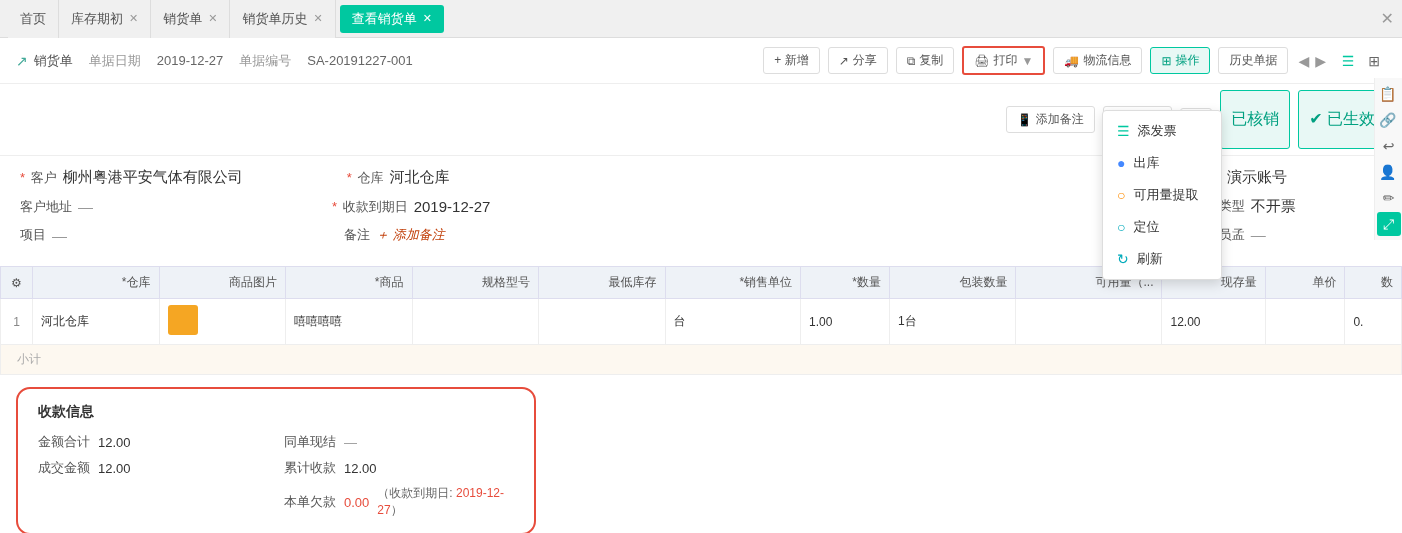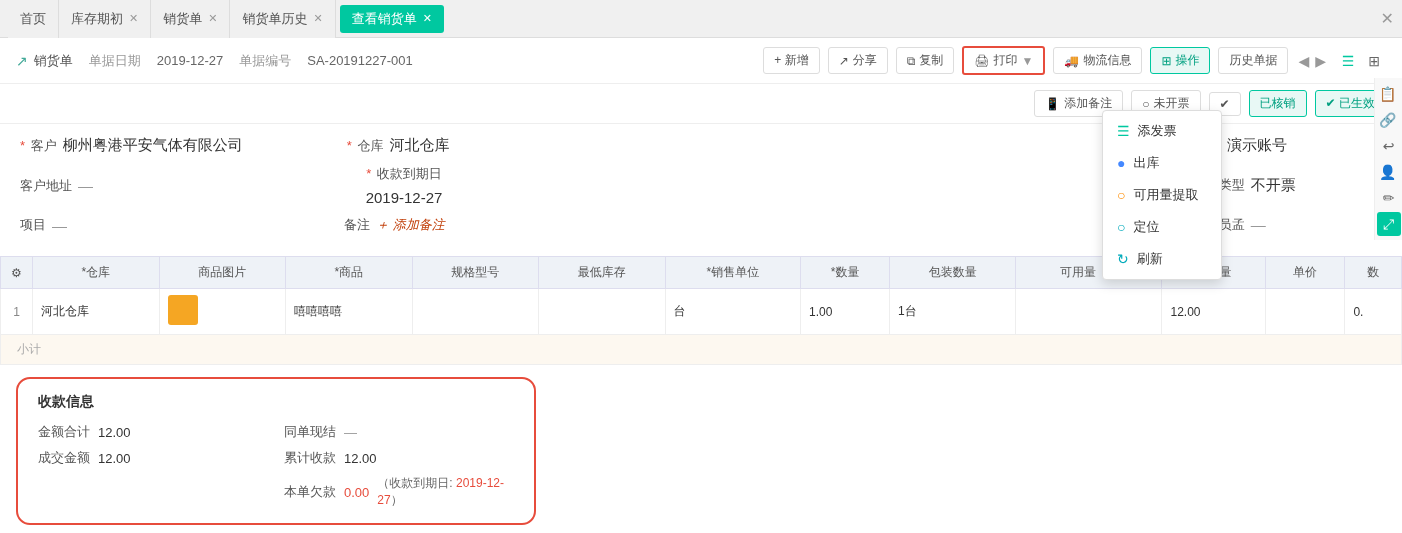--- a/index.html
+++ b/index.html
@@ -34,21 +34,21 @@
     .doc-actions {
       margin-left: auto; display: flex; align-items: center; gap: 8px;
     }
     .action-btn {
       display: flex; align-items: center; gap: 4px; padding: 4px 10px;
       border: 1px solid #ddd; border-radius: 3px; background: #fff;
       cursor: pointer; font-size: 12px; color: #555; white-space: nowrap;
     }
     .action-btn.highlight { background: #e8f8f5; border-color: #00c8a0; color: #00a080; }
     .action-btn.active-outline { border: 2px solid #e74c3c; }
-    .btn-status { padding: 4px 10px; border-radius: 3px; font-size: 12px; cursor: pointer; }
+    .btn-status { padding: 18px 10px; border-radius: 3px; font-size: 16px; cursor: pointer; }
     .btn-status.green { background: #e8f8f5; border: 1px solid #00c8a0; color: #00a080; }
 
     
     .toolbar-row {
       display: flex; align-items: center; justify-content: flex-end;
       padding: 6px 16px; border-bottom: 1px solid #eee; gap: 8px;
     }
     .toolbar-btn {
       display: flex; align-items: center; gap: 4px; padding: 4px 10px;
       border: 1px solid #ddd; border-radius: 3px; background: #fff;
@@ -63,21 +63,21 @@
     .form-field .required { color: #e74c3c; margin-right: 2px; }
     .form-field .value { color: #333; font-size: 15px; }
     .form-field .muted { color: #999; }
     .form-field .add-note { color: #c2410c; cursor: pointer; font-style: italic; }
     .staff-field { margin-left: auto; display: flex; align-items: flex-start; gap: 6px; }
 
     
     .table-wrap { overflow-x: auto; margin: 0 0 0 0; }
     table { width: 100%; border-collapse: collapse; font-size: 12px; }
     thead tr { background: #eef2f7; }
-    thead th { padding: 7px 8px; text-align: center; color: #555; font-weight: normal; border: 1px solid #dde; white-space: nowrap; }
+    thead th { padding: 7px 8px; text-align: right; color: #555; font-weight: normal; border: 1px solid #dde; white-space: nowrap; }
     tbody tr { background: #fff; }
     tbody tr:nth-child(even) { background: #fafafa; }
     tbody td { padding: 6px 8px; border: 1px solid #eee; color: #333; white-space: nowrap; }
     .subtotal-row td { background: #fdf8f0; color: #888; }
     .gear-col { width: 32px; text-align: center; }
     .product-img { width: 30px; height: 30px; background: #f5a623; border-radius: 3px; display: inline-block; }
     .row-num { text-align: center; color: #888; }
 
     
     .payment-box {
@@ -252,21 +252,21 @@
       <div class="form-field staff-field">
         <label>业务员</label>
         <span class="value">演示账号</span>
       </div>
     </div>
     <div class="form-row">
       <div class="form-field">
         <label>客户地址</label>
         <span class="value muted">—</span>
       </div>
-      <div class="form-field" style="margin-left:60px;flex-direction:column;">
+      <div class="form-field" style="margin-left:88px;">
         <label>
           <span class="required">*</span>
           <span>收款到期日</span>
         </label>
         <span class="value">2019-12-27</span>
       </div>
       <div class="form-field staff-field">
         <label>
           <span class="required">*</span>
           <span>票据类型</span>

